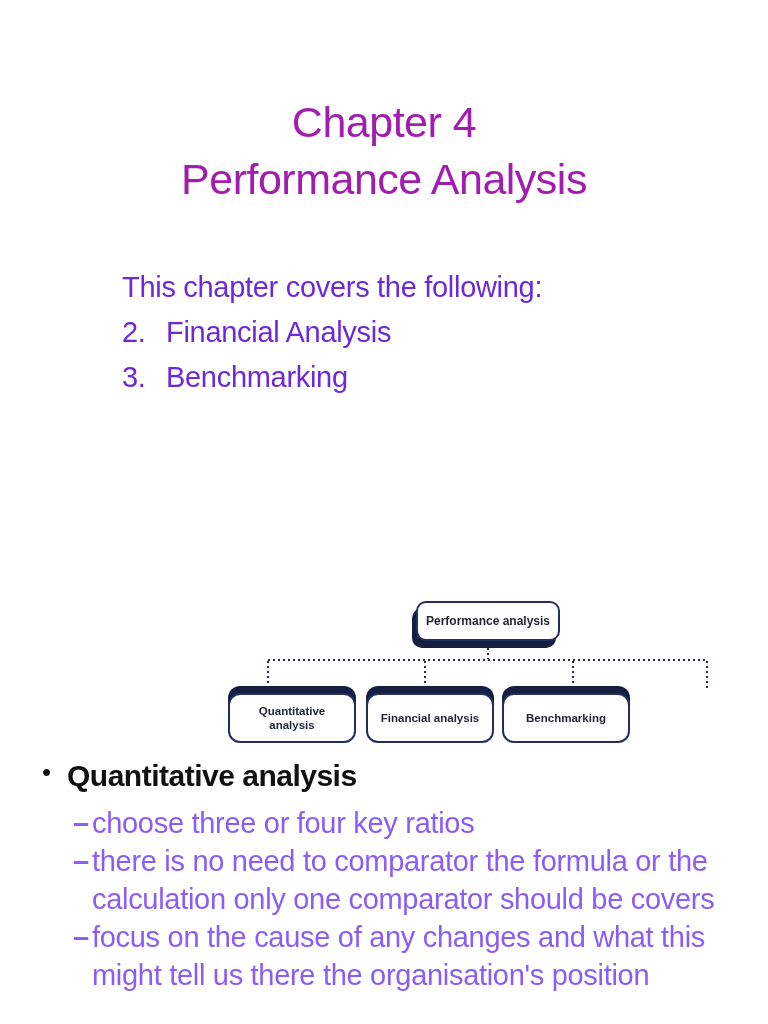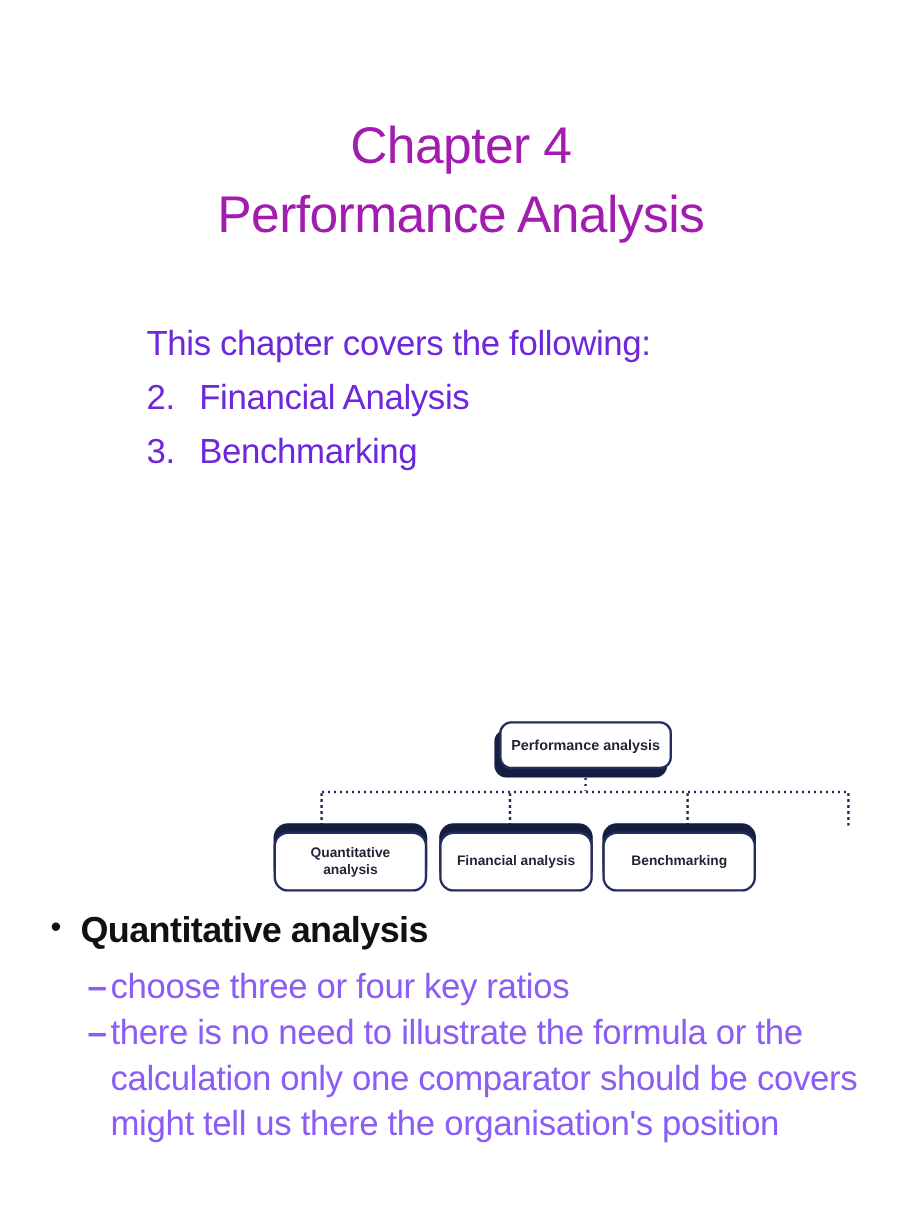--- a/index.html
+++ b/index.html
@@ -155,18 +155,19 @@
     <div class="child-box c2">
       <span>Benchmarking</span>
     </div>
   </div>
 
   <span class="bullet-dot">•</span>
   <div class="bullet-heading">Quantitative analysis</div>
 
   <div class="subitems">
     <div><span class="dash">–</span><span>choose three or four key ratios</span></div>
-    <div><span class="dash">–</span><span>there is no need to illustrate the formula or the</span></div>
+    <div><span class="dash">–</span><span>there is no need to comparator the formula or the</span></div>
     <div class="cont">calculation only one comparator should be covers</div>
+    <div><span class="dash">–</span><span>focus on the cause of any changes and what this</span></div>
     <div class="cont">might tell us there the organisation's position</div>
   </div>
 
 </div>
 
 </body></html>

